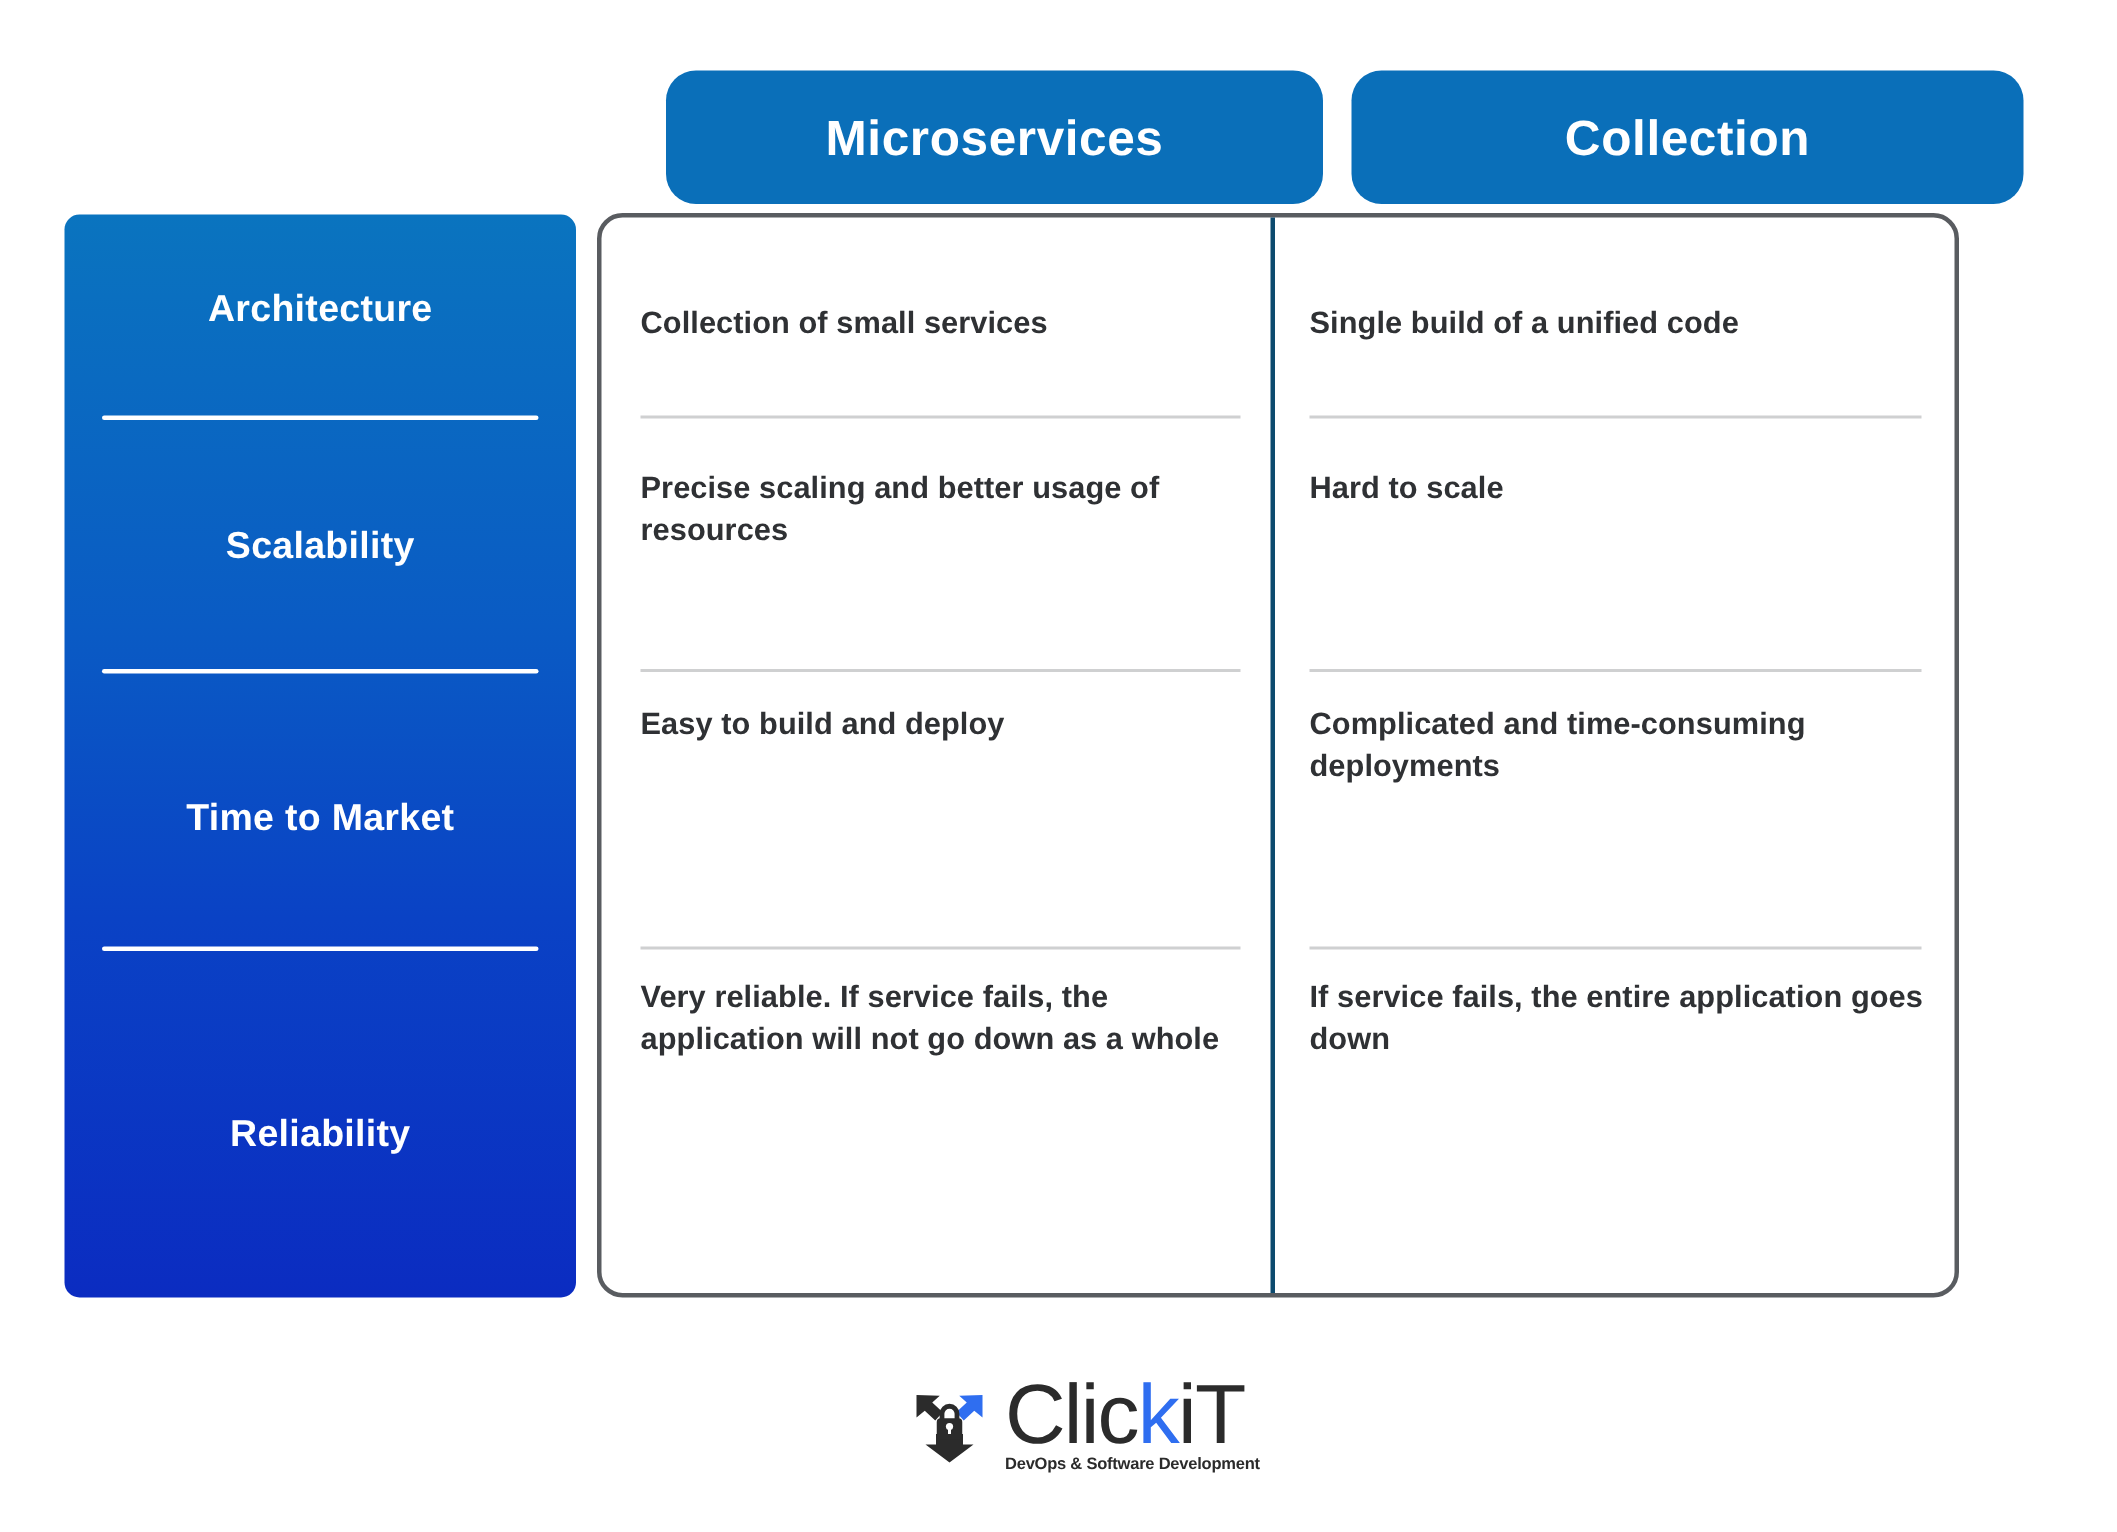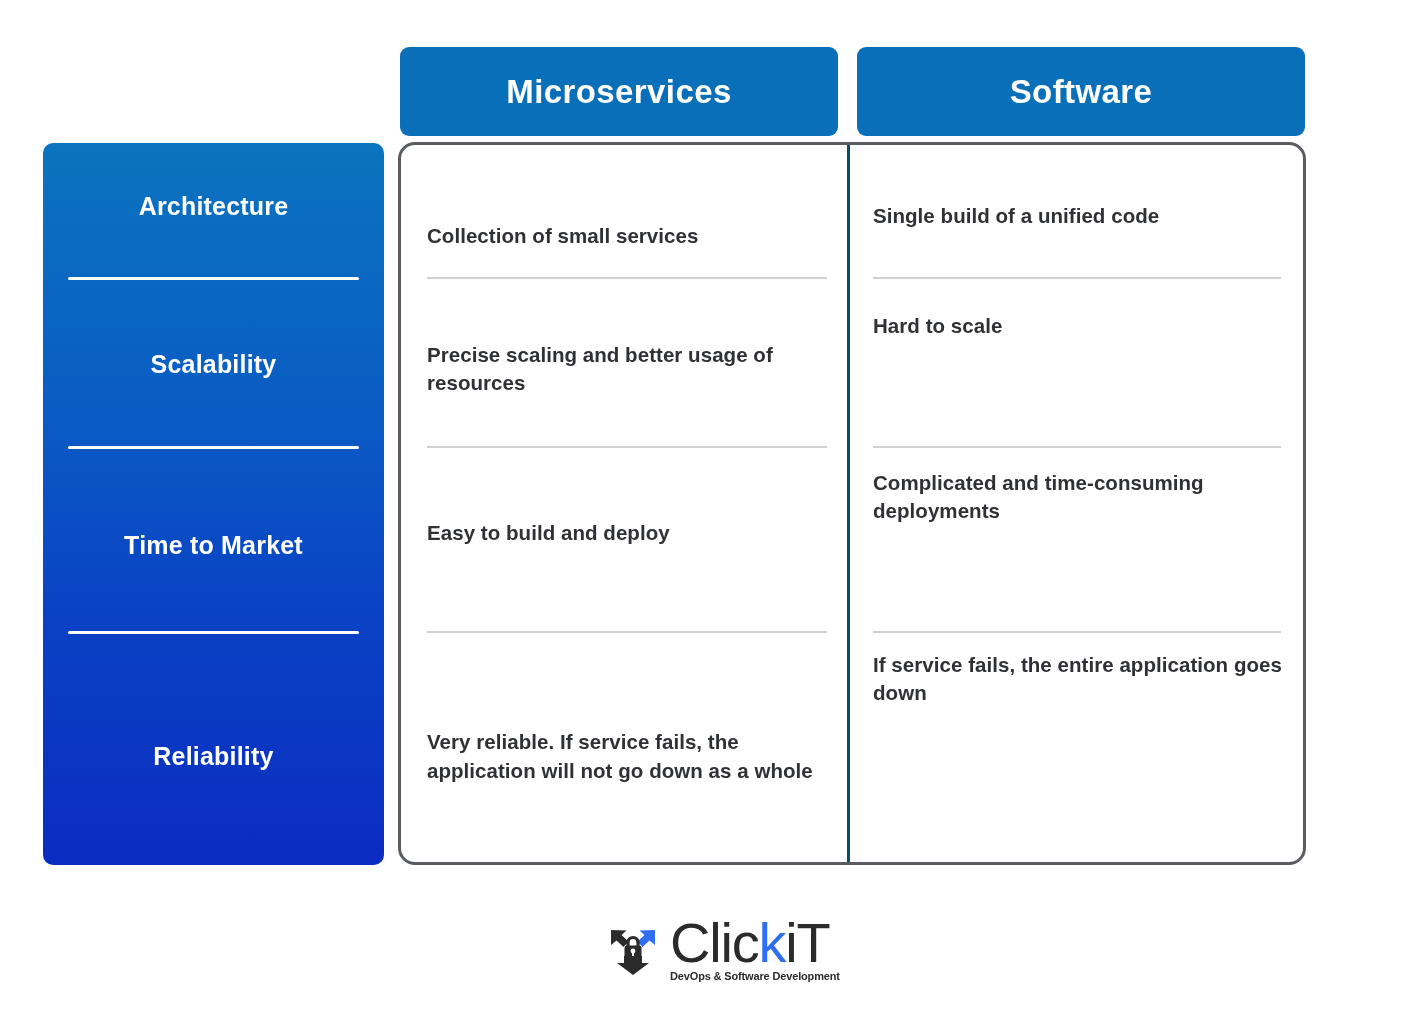--- a/index.html
+++ b/index.html
@@ -19,25 +19,26 @@
     position: relative;
     width: 1411px;
     height: 1021px;
   }
 
   
   .col-header {
     position: absolute;
     top: 47px;
     height: 89px;
-    border-radius: 9px;
+    border-radius: 20px;
     background: #0a6fb9;
     display: flex;
     align-items: center;
     justify-content: center;
+    margin-left: 44px;
   }
   .col-header-label {
     color: #ffffff;
     font-size: 33px;
     font-weight: bold;
     letter-spacing: 0.4px;
     line-height: 1;
   }
   #col-header-0 { left: 400px; width: 438px; }
   #col-header-1 { left: 857px; width: 448px; }
@@ -111,21 +112,21 @@
     border-left: 3px solid #0c4a6e;
   }
 
   .cell {
     position: relative;
     box-sizing: border-box;
     padding: 0 24px;
     display: flex;
     align-items: flex-start;
   }
-  #card-col-0 .cell { padding-left: 26px; padding-right: 20px; align-items: center; }
+  #card-col-0 .cell { padding-left: 26px; padding-right: 20px; }
   #card-col-1 .cell { padding-left: 23px; padding-right: 18px; }
 
   .cell-0 { height: 132px; padding-top: 57px; }
   .cell-1 { height: 169px; padding-top: 42px; }
   .cell-2 { height: 185px; padding-top: 42px; }
   .cell-3 { height: 286px; padding-top: 53px; }
 
   .cell-text {
     color: #2f3134;
     font-size: 20.5px;
@@ -187,21 +188,21 @@
 </style>
 </head>
 <body>
 
 <div class="infographic">
 
   <div class="col-header" id="col-header-0">
     <span class="col-header-label">Microservices</span>
   </div>
   <div class="col-header" id="col-header-1">
-    <span class="col-header-label">Software</span>
+    <span class="col-header-label">Collection</span>
   </div>
 
   <div class="sidebar">
     <div class="side-row" id="side-row-0">
       <span class="side-label">Architecture</span>
     </div>
     <div class="side-row" id="side-row-1">
       <span class="side-label">Scalability</span>
     </div>
     <div class="side-row" id="side-row-2">

